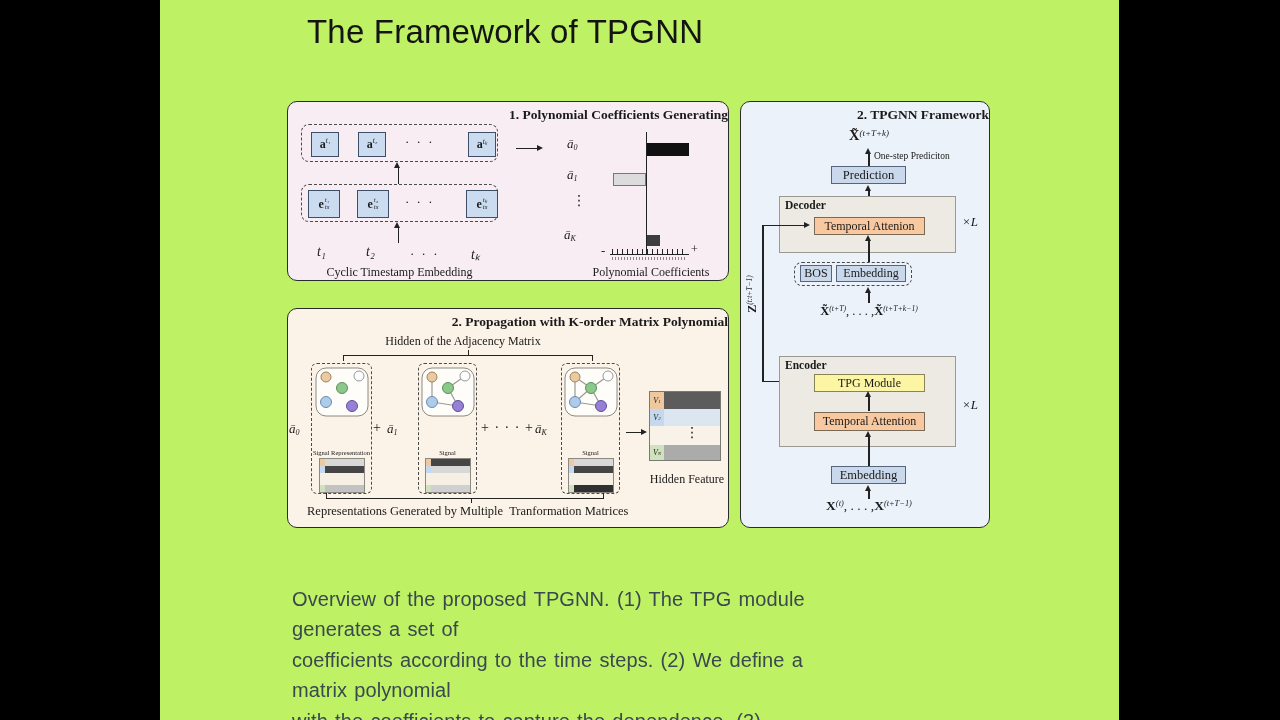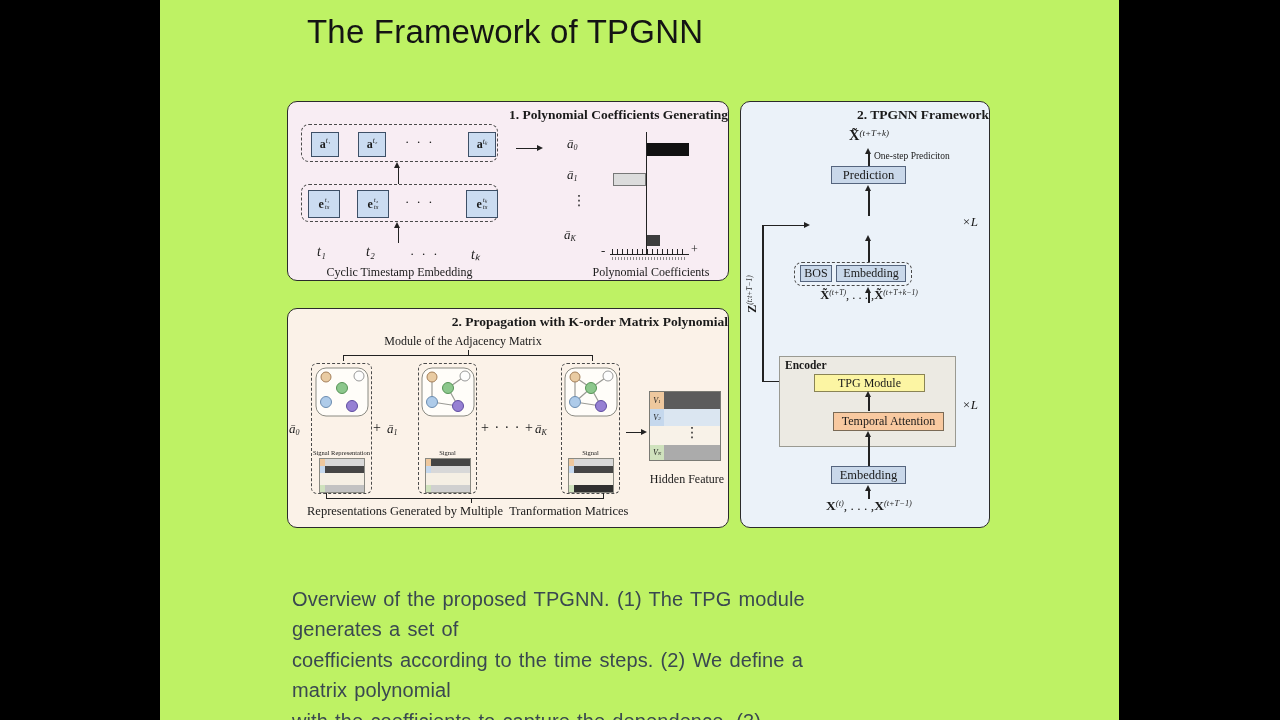--- a/index.html
+++ b/index.html
@@ -160,21 +160,21 @@
     <div class="microlbl" style="left:324px;top:155px;width:75px;"></div>
     <div class="abs" style="left:313px;top:141px;font-size:13px;">-</div>
     <div class="abs" style="left:403px;top:140px;font-size:12px;">+</div>
 
     <div class="small-cap" style="left:293px;top:163px;width:140px;">Polynomial Coefficients</div>
   </section>
 
   <section class="panel p2">
     <div class="ptitle">2. Propagation with K-order Matrix Polynomial</div>
 
-    <div class="small-cap" style="left:55px;top:25px;width:240px;">Module of the Adjacency Matrix</div>
+    <div class="small-cap" style="left:55px;top:25px;width:240px;">Hidden of the Adjacency Matrix</div>
 
     <div class="vline" style="left:180px;top:41px;height:6px;"></div>
     <div class="hline" style="left:55px;top:46px;width:250px;"></div>
     <div class="vline" style="left:55px;top:46px;height:6px;"></div>
     <div class="vline" style="left:304px;top:46px;height:6px;"></div>
 
     <div class="coef" style="left:1px;top:112px;"><span>ā</span><span class="msub">0</span></div>
 
     <div class="term" style="left:23px;top:54px;width:61px;height:131px;">
       <svg width="54" height="50" style="position:absolute;left:3px;top:3px;" viewBox="0 0 54 50">
@@ -316,45 +316,49 @@
 
     <div class="vline" style="left:127.4px;top:51px;height:14px;"></div>
     <div class="tri-up" style="left:124px;top:46px;"></div>
     <div class="abs" style="left:133px;top:49px;font-size:9.5px;">One-step Prediciton</div>
 
     <div class="bluebox" style="left:90px;top:64px;width:75px;height:18px;">Prediction</div>
 
     <div class="vline" style="left:127.4px;top:88px;height:26px;"></div>
     <div class="tri-up" style="left:124px;top:83px;"></div>
 
+    <div class="gbox" style="left:38px;top:94px;width:177px;height:57px;">
+      <div class="gbox-label">Decoder</div>
+      <div class="orangebox" style="left:34px;top:20px;width:111px;height:18px;">Temporal Attenion</div>
+    </div>
     <div class="xl" style="left:221px;top:112px;">×L</div>
 
     <div class="hline" style="left:22px;top:123px;width:41px;"></div>
     <div class="tri-right" style="left:63px;top:120px;"></div>
     <div class="vline" style="left:21.4px;top:123px;height:157px;"></div>
     <div class="hline" style="left:22px;top:279px;width:50px;"></div>
     <div class="zrot"><span class="mb">Z</span><span class="msup">(t:t+T−1)</span></div>
 
     <div class="vline" style="left:127.4px;top:138px;height:22px;"></div>
     <div class="tri-up" style="left:124px;top:133px;"></div>
 
     <div class="dashbox" style="left:53px;top:160px;width:118px;height:24px;">
       <div class="bluebox" style="left:5px;top:2px;width:32px;height:17px;font-size:12px;">BOS</div>
       <div class="bluebox" style="left:41px;top:2px;width:70px;height:17px;font-size:12px;">Embedding</div>
     </div>
 
     <div class="vline" style="left:127.4px;top:190px;height:11px;"></div>
     <div class="tri-up" style="left:124px;top:185px;"></div>
 
-    <div class="formula" style="left:28px;top:186px;width:200px;font-size:12.5px;"><span class="mb">X̃</span><span class="msup">(t+T)</span><span>, . . . ,</span><span class="mb">X̃</span><span class="msup">(t+T+k−1)</span></div>
+    <div class="formula" style="left:28px;top:202px;width:200px;font-size:12.5px;"><span class="mb">X̃</span><span class="msup">(t+T)</span><span>, . . . ,</span><span class="mb">X̃</span><span class="msup">(t+T+k−1)</span></div>
 
     <div class="gbox" style="left:38px;top:254px;width:177px;height:91px;">
       <div class="gbox-label">Encoder</div>
       <div class="yellowbox" style="left:34px;top:17px;width:111px;height:18px;">TPG Module</div>
-      <div class="orangebox" style="left:34px;top:55px;width:111px;height:19px;margin-left:19px;">Temporal Attention</div>
+      <div class="orangebox" style="left:34px;top:55px;width:111px;height:19px;">Temporal Attention</div>
     </div>
     <div class="xl" style="left:221px;top:295px;">×L</div>
 
     <div class="vline" style="left:127.4px;top:294px;height:15px;"></div>
     <div class="tri-up" style="left:124px;top:289px;"></div>
 
     <div class="vline" style="left:127.4px;top:334px;height:30px;"></div>
     <div class="tri-up" style="left:124px;top:329px;"></div>
 
     <div class="bluebox" style="left:90px;top:364px;width:75px;height:18px;">Embedding</div>

